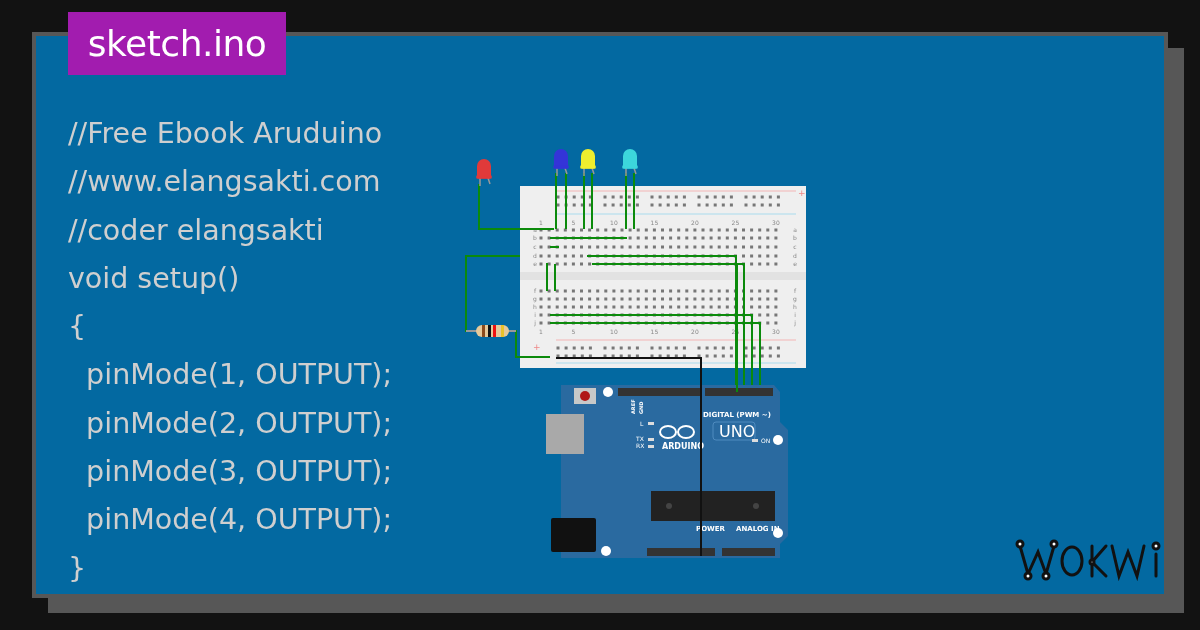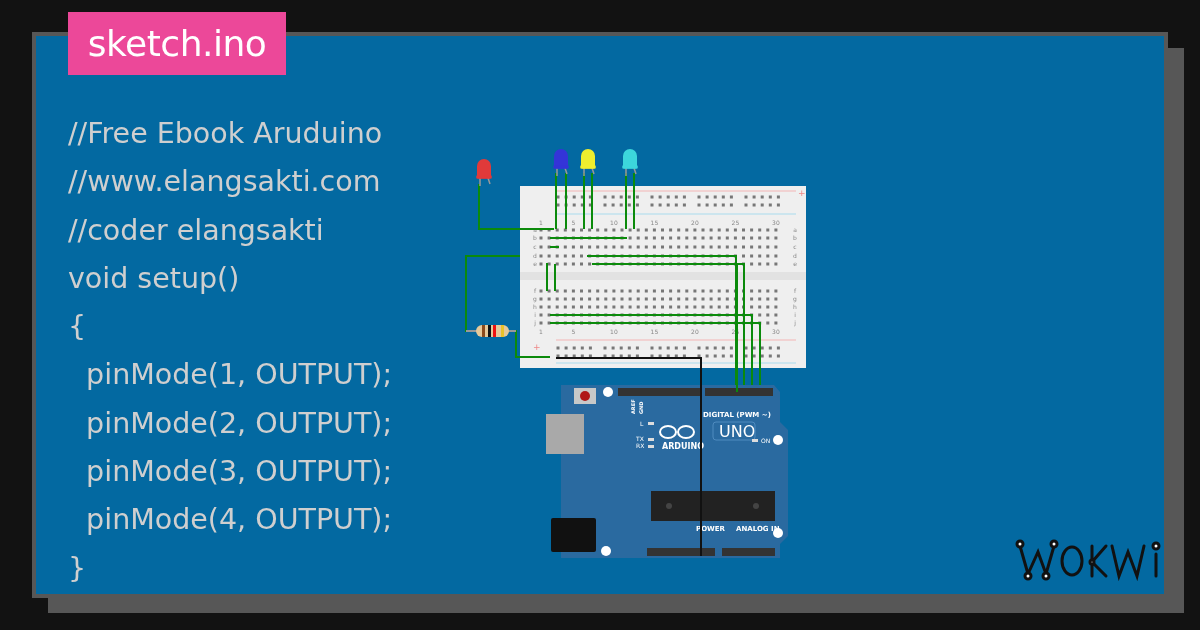--- a/index.html
+++ b/index.html
@@ -1,19 +1,19 @@
 <!DOCTYPE html>
 <html><head>
 <meta charset="utf-8">
 <style>
   html,body{margin:0;padding:0;}
   body{width:1200px;height:630px;background:#121212;position:relative;overflow:hidden;font-family:"DejaVu Sans",sans-serif;}
   .shadow{position:absolute;left:48px;top:48px;width:1136px;height:565px;background:#575757;}
   .panel{position:absolute;left:32px;top:32px;width:1128px;height:558px;background:#0369a1;border:4px solid #575757;overflow:hidden;}
-  .tab{position:absolute;left:68px;top:12px;width:218px;height:63px;background:#ec4899;color:#fff;font-family:"DejaVu Sans",sans-serif;font-size:36px;line-height:63px;text-align:center;letter-spacing:-0.5px;}
+  .tab{position:absolute;left:68px;top:12px;width:218px;height:63px;background:#a21caf;color:#fff;font-family:"DejaVu Sans",sans-serif;font-size:36px;line-height:63px;text-align:center;letter-spacing:-0.5px;}
   .code{position:absolute;left:32px;top:74px;margin:0;font-family:"DejaVu Sans",sans-serif;font-size:28.5px;line-height:48.3px;color:#cfcfcf;white-space:pre;}
   .code .line{display:block;height:48.3px;}
   .circuit{position:absolute;left:390px;top:76px;}
   .logo{position:absolute;left:940px;top:490px;}
 </style>
 </head>
 <body>
 
 <div class="shadow"></div>
 <div class="panel">

